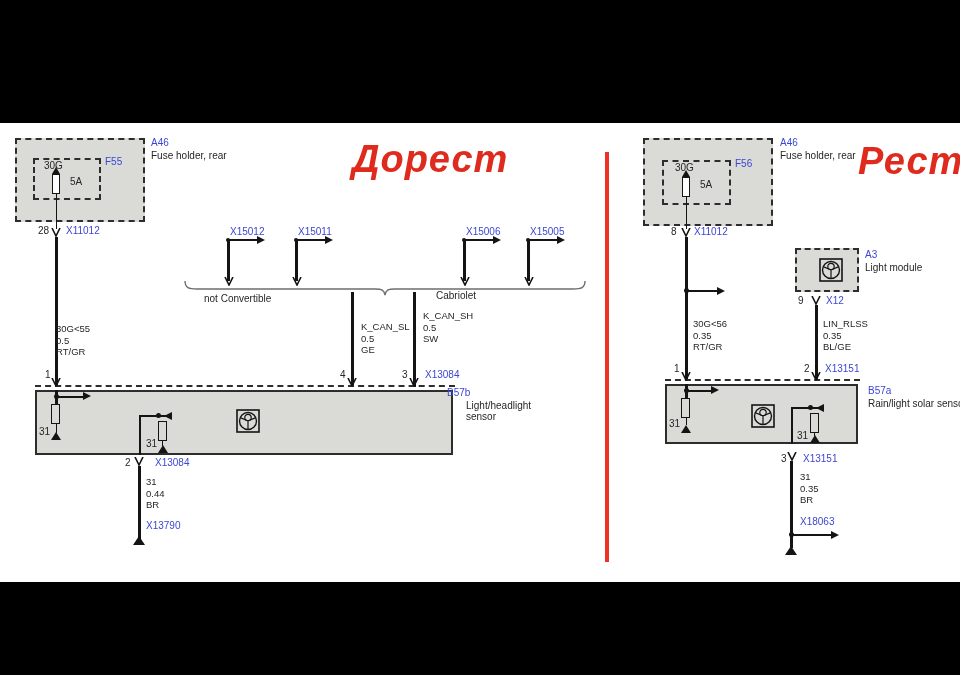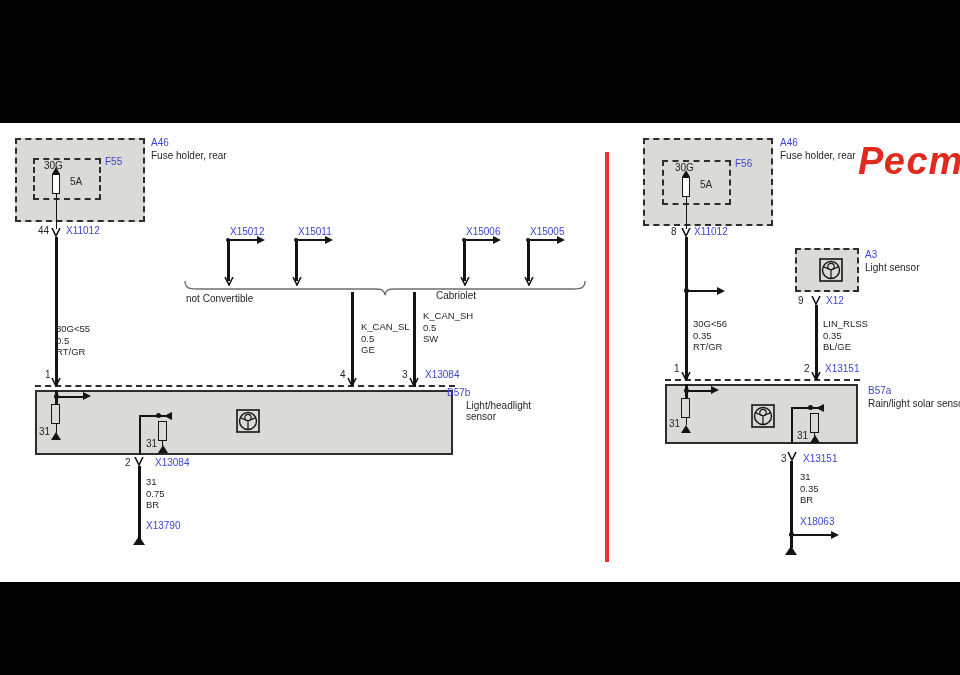--- a/index.html
+++ b/index.html
@@ -26,37 +26,38 @@
   .title{position:absolute;font-size:38px;font-weight:bold;font-style:italic;color:var(--title-red,#df2b1e);letter-spacing:1px}
   .divider{position:absolute;background:var(--divider-red,#ee3124)}
   .chev,.icon,.brace{position:absolute}
 </style>
 </head>
 <body>
 
 <div class="screen">
   <div class="panel"></div>
 
+  <div class="title" style="left:352px;top:138px">Дорест</div>
   <div class="title" style="left:858px;top:140px">Рест</div>
   <div class="divider" style="left:605px;top:152px;width:4px;height:410px"></div>
 
   <div class="box-d" style="left:15px;top:138px;width:130px;height:84px"></div>
   <div class="box-d" style="left:33px;top:158px;width:68px;height:42px"></div>
   <div class="lbl" style="left:44px;top:160px">30G</div>
   <div class="fuse-cap" style="left:52px;top:167px"></div>
   <div class="fuse-body" style="left:52px;top:174px"></div>
   <div class="lbl" style="left:70px;top:176px">5A</div>
   <div class="lbl ref" style="left:105px;top:156px">F55</div>
   <div class="lbl ref" style="left:151px;top:137px">A46</div>
   <div class="lbl" style="left:151px;top:150px">Fuse holder, rear</div>
   <div class="wv" style="left:56px;top:194px;width:1px;height:35px"></div>
   <svg class="chev" style="left:50px;top:228px" width="12" height="9" viewBox="0 0 12 9">
       <path d="M2,0 L6,8 L10,0" fill="none" stroke="#141414" stroke-width="1.6"></path>
     </svg>
-  <div class="lbl" style="left:38px;top:225px">44</div>
+  <div class="lbl" style="left:38px;top:225px">28</div>
   <div class="lbl ref" style="left:66px;top:225px">X11012</div>
   <div class="wv" style="left:55px;top:237px;width:3px;height:150px"></div>
   <div class="wblock" style="left:56px;top:323px">
     <span>30G&lt;55</span>
     <span>0.5</span>
     <span>RT/GR</span>
   </div>
   <div class="lbl" style="left:45px;top:369px">1</div>
 
   <div class="lbl ref" style="left:230px;top:226px">X15012</div>
@@ -91,21 +92,21 @@
   <div class="wh" style="left:527px;top:239px;width:30px;height:2px"></div>
   <div class="tri-r" style="left:557px;top:236px"></div>
   <div class="wv" style="left:527px;top:239px;width:3px;height:42px"></div>
   <svg class="chev" style="left:523px;top:277px" width="12" height="9" viewBox="0 0 12 9">
       <path d="M2,0 L6,8 L10,0" fill="none" stroke="#141414" stroke-width="1.6"></path>
     </svg>
 
   <svg class="brace" style="left:183px;top:280px" width="404" height="17" viewBox="0 0 404 17">
     <path d="M2,1 C2,8 6,9 14,9 L192,9 C199,9 201,10 202,15 C203,10 205,9 212,9 L390,9 C398,9 402,8 402,1" fill="none" stroke="#6e6e6e" stroke-width="1.4"></path>
   </svg>
-  <div class="lbl" style="left:186px;top:293px">not Convertible</div>
+  <div class="lbl" style="left:204px;top:293px">not Convertible</div>
   <div class="lbl" style="left:436px;top:290px">Cabriolet</div>
 
   <div class="wv" style="left:351px;top:292px;width:3px;height:95px"></div>
   <div class="wv" style="left:413px;top:292px;width:3px;height:95px"></div>
   <div class="wblock" style="left:361px;top:321px">
     <span>K_CAN_SL</span>
     <span>0.5</span>
     <span>GE</span>
   </div>
   <div class="wblock" style="left:423px;top:310px">
@@ -157,21 +158,21 @@
   <div class="lbl" style="left:466px;top:400px;width:88px;white-space:normal">Light/headlight sensor</div>
 
   <div class="lbl" style="left:125px;top:457px">2</div>
   <svg class="chev" style="left:133px;top:457px" width="12" height="9" viewBox="0 0 12 9">
       <path d="M2,0 L6,8 L10,0" fill="none" stroke="#141414" stroke-width="1.6"></path>
     </svg>
   <div class="lbl ref" style="left:155px;top:457px">X13084</div>
   <div class="wv" style="left:138px;top:466px;width:3px;height:74px"></div>
   <div class="wblock" style="left:146px;top:476px">
     <span>31</span>
-    <span>0.75</span>
+    <span>0.44</span>
     <span>BR</span>
   </div>
   <div class="lbl ref" style="left:146px;top:520px">X13790</div>
   <div class="tri-u gnd" style="left:133px;top:536px"></div>
 
   <div class="box-d" style="left:643px;top:138px;width:130px;height:88px"></div>
   <div class="box-d" style="left:662px;top:160px;width:69px;height:45px"></div>
   <div class="lbl" style="left:675px;top:162px">30G</div>
   <div class="fuse-cap" style="left:682px;top:170px"></div>
   <div class="fuse-body" style="left:682px;top:177px"></div>
@@ -197,21 +198,21 @@
   <div class="lbl" style="left:674px;top:363px">1</div>
 
   <div class="box-d" style="left:795px;top:248px;width:64px;height:44px"></div>
   <svg class="icon" style="left:819px;top:258px" width="24" height="24" viewBox="0 0 24 24">
     <rect x="1" y="1" width="22" height="22" fill="none" stroke="#141414" stroke-width="1.6"></rect>
     <circle cx="12" cy="12" r="8.5" fill="none" stroke="#141414" stroke-width="1.4"></circle>
     <circle cx="12" cy="8.5" r="3.2" fill="none" stroke="#141414" stroke-width="1.2"></circle>
     <path d="M12,11.7 L12,20.4 M11,11.5 L4.2,8.6 M13,11.5 L19.8,8.6" fill="none" stroke="#141414" stroke-width="1.2"></path>
   </svg>
   <div class="lbl ref" style="left:865px;top:249px">A3</div>
-  <div class="lbl" style="left:865px;top:262px">Light sensor</div>
+  <div class="lbl" style="left:865px;top:262px">Light module</div>
   <div class="lbl" style="left:798px;top:295px">9</div>
   <svg class="chev" style="left:810px;top:296px" width="12" height="9" viewBox="0 0 12 9">
       <path d="M2,0 L6,8 L10,0" fill="none" stroke="#141414" stroke-width="1.6"></path>
     </svg>
   <div class="lbl ref" style="left:826px;top:295px">X12</div>
   <div class="wv" style="left:815px;top:305px;width:3px;height:76px"></div>
   <div class="wblock" style="left:823px;top:318px">
     <span>LIN_RLSS</span>
     <span>0.35</span>
     <span>BL/GE</span>

